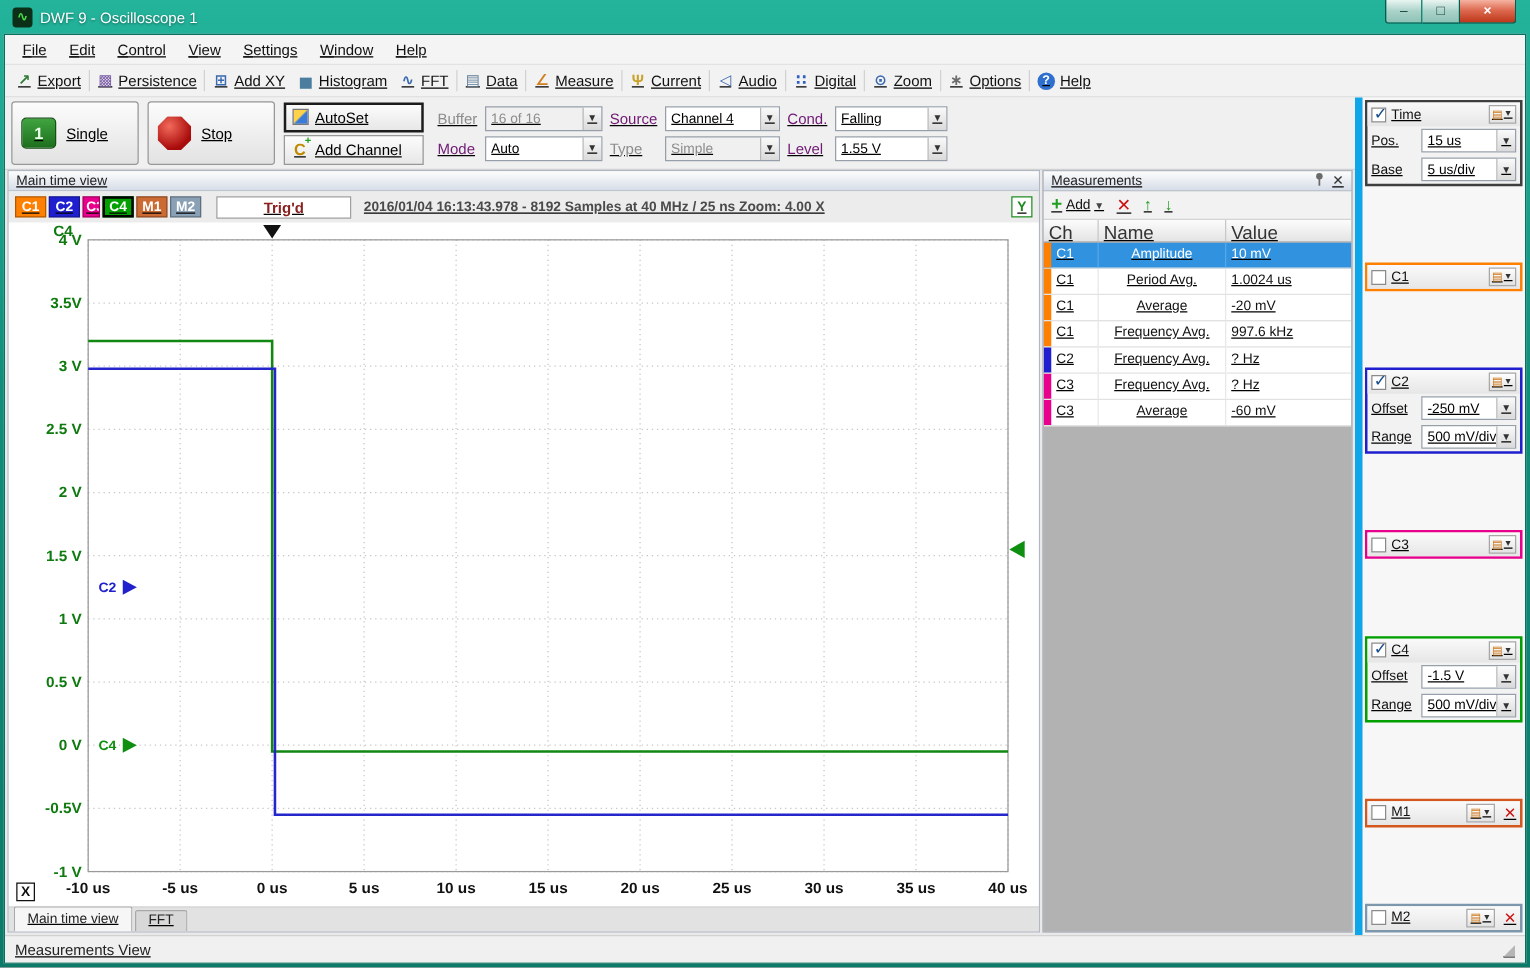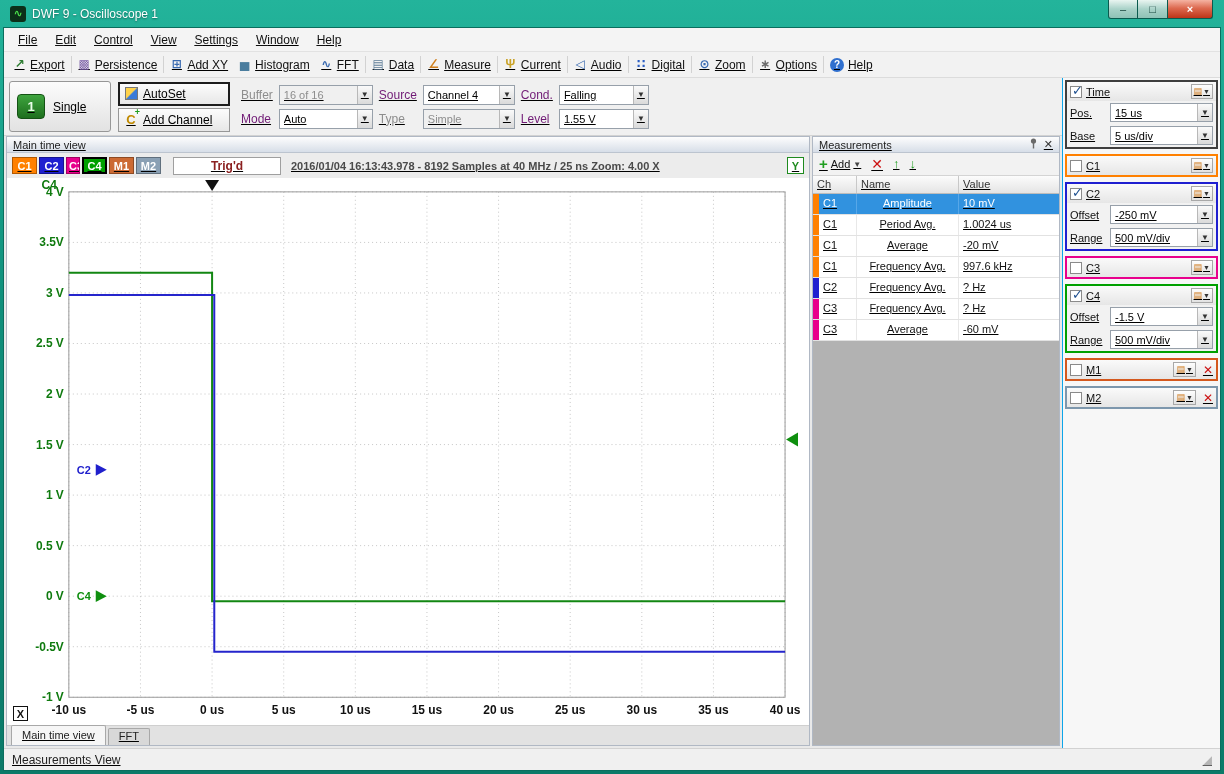--- a/index.html
+++ b/index.html
@@ -76,37 +76,37 @@
   .btab.active { height:20px; background:#f6f6f6; padding-top:3px; }
 
   
   .meas-panel { width:248px; display:flex; flex-direction:column; border:1px solid #b0b8c4; background:#b2b2b2; }
   .meas-toolbar { height:23px; background:#f2f2f2; border-bottom:1px solid #d4d4d4; display:flex; align-items:center; gap:10px; padding:0 6px; }
   .mt-add { display:flex; align-items:center; gap:3px; font-size:11px; color:#111; }
   .mt-plus { color:#1f9e1f; font-weight:bold; font-size:15px; line-height:12px; }
   .mt-arrow { font-size:8px; color:#444; }
   .mt-x { color:#cc1111; font-weight:bold; font-size:14px; line-height:12px; }
   .mt-up,.mt-dn { color:#1f9e1f; font-weight:bold; font-size:13px; line-height:12px; }
-  .meas-header-row { display:flex; height:18px; background:linear-gradient(180deg,#fcfcfc,#e4e4e4); border-bottom:1px solid #bcbcbc; font-size:11px; color:#333; }
+  .meas-header-row { display:flex; height:18px; background:linear-gradient(180deg,#fcfcfc,#e4e4e4); border-bottom:1px solid #bcbcbc; font-size:15px; color:#333; }
   .mh { padding:2px 4px; border-right:1px solid #c8c8c8; }
   .mh.ch { width:44px; }
   .mh.name { width:102px; }
   .mh.value { flex:1; border-right:none; }
   .meas-body { flex:1; background:#b2b2b2; overflow:hidden; }
   .meas-row { display:flex; height:21px; background:#fff; border-bottom:1px solid #e2e2e2; font-size:11px; color:#111; align-items:stretch; }
   .m-stripe { width:6px; flex:0 0 6px; }
   .mc { padding:3px 4px; border-right:1px solid #e8e8e8; overflow:hidden; white-space:nowrap; }
   .mc.ch { width:38px; flex:0 0 38px; }
   .mc.name { width:102px; flex:0 0 102px;text-align:center; }
   .mc.value { flex:1; border-right:none; }
   .meas-row.sel { background:#3192df; color:#fff; }
   .meas-row.sel .mc { border-right-color:#57a7e8; }
 
   
-  .right-col { width:158px; background:#f7f7f7; border-left:1px solid #0ea5e9; padding:2px; display:flex; flex-direction:column; gap:5px; }
+  .right-col { width:136px; background:#f7f7f7; border-left:6px solid #0ea5e9; padding:2px; display:flex; flex-direction:column; gap:5px;justify-content:space-between; }
   .rp-box { border:2px solid #888; background:#f2f2f2; }
   .rp-head { height:19px; display:flex; align-items:center; gap:4px; padding:0 3px; background:linear-gradient(180deg,#fafafa,#e6e6e6); }
   .cb { width:12px; height:12px; background:#fff; border:1px solid #8a8a8a; position:relative; flex:0 0 12px; }
   .cb.checked::after { content:"✓"; position:absolute; top:-4px; left:1px; color:#1d4f8f; font-size:13px; font-weight:bold; }
   .rp-label { font-size:11px; color:#111; flex:1; }
   .mini-btn { display:flex; align-items:center; gap:1px; border:1px solid #a8a8a8; background:linear-gradient(180deg,#fefefe,#e2e2e2); height:15px; padding:0 2px; }
   .mini-ic { color:#d07818; font-size:9px; line-height:9px; }
   .mini-ar { font-size:7px; color:#333; }
   .rp-x { color:#cc1111; font-weight:bold; font-size:12px; margin-left:3px; }
   .rp-row { display:flex; align-items:center; gap:3px; padding:2px 3px; }
@@ -209,20 +209,24 @@
         </span>
     </div>
 
     <div class="main-row">
       <div class="left-col">
 
         <div class="control-bar">
           <button class="big-btn">
             <span class="single-icon">1</span>
             <span>Single</span>
+          </button>
+          <button class="big-btn">
+            <span class="stop-icon"></span>
+            <span>Stop</span>
           </button>
           <div class="btn-stack">
             <button class="small-btn focused">
               <span class="autoset-icon"></span>
               <span>AutoSet</span>
             </button>
             <button class="small-btn">
               <span class="addch-icon">C<span class="addch-plus">+</span></span>
               <span>Add Channel</span>
             </button>

